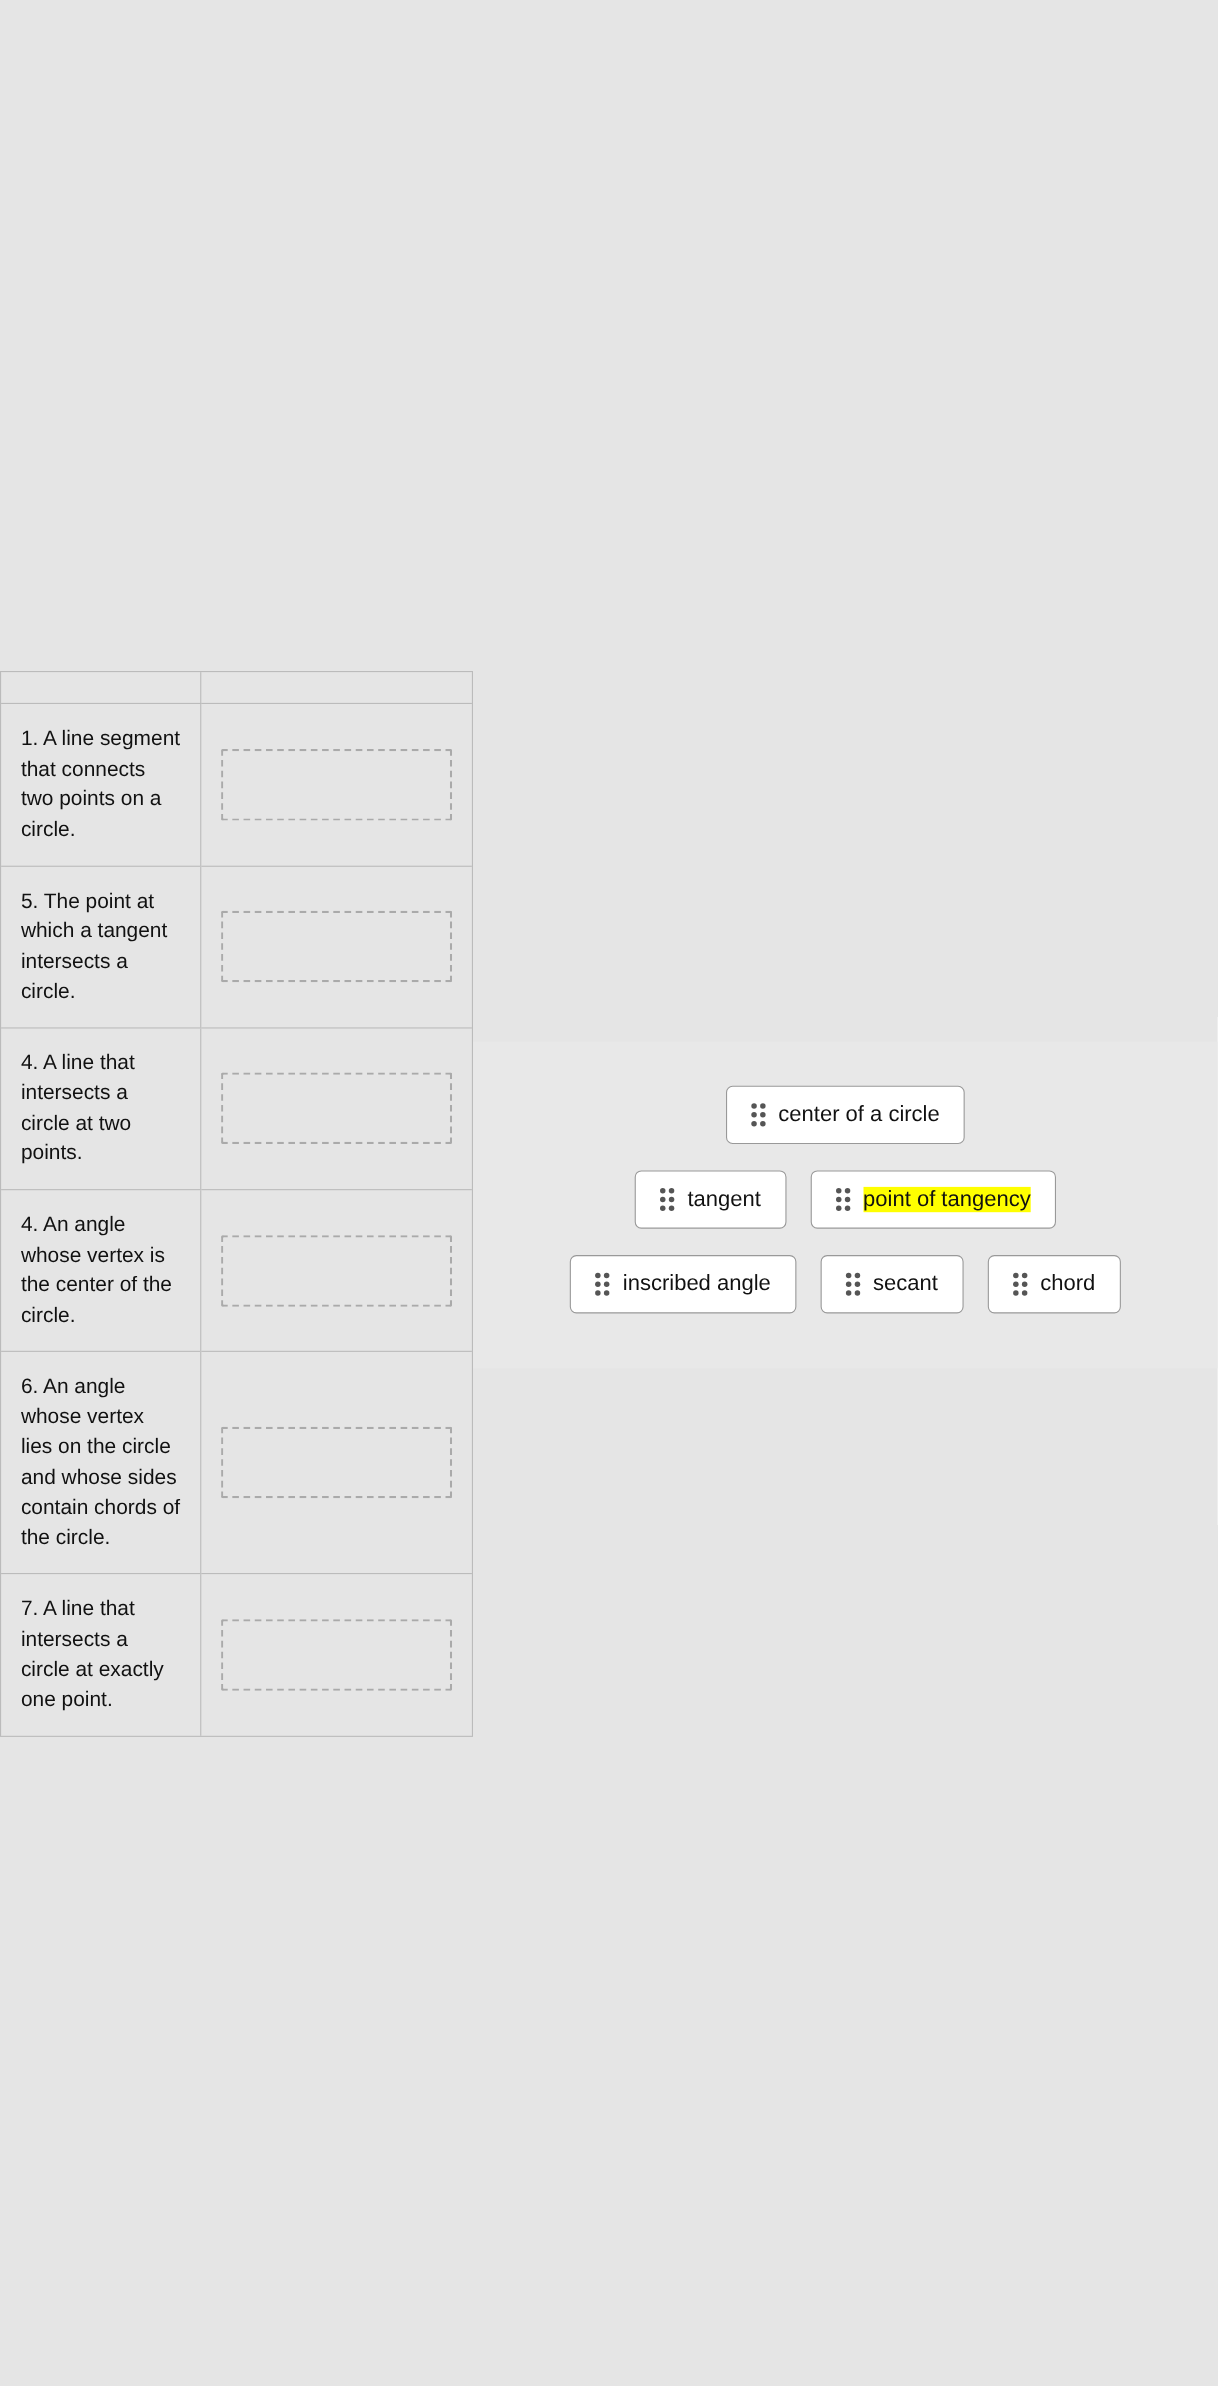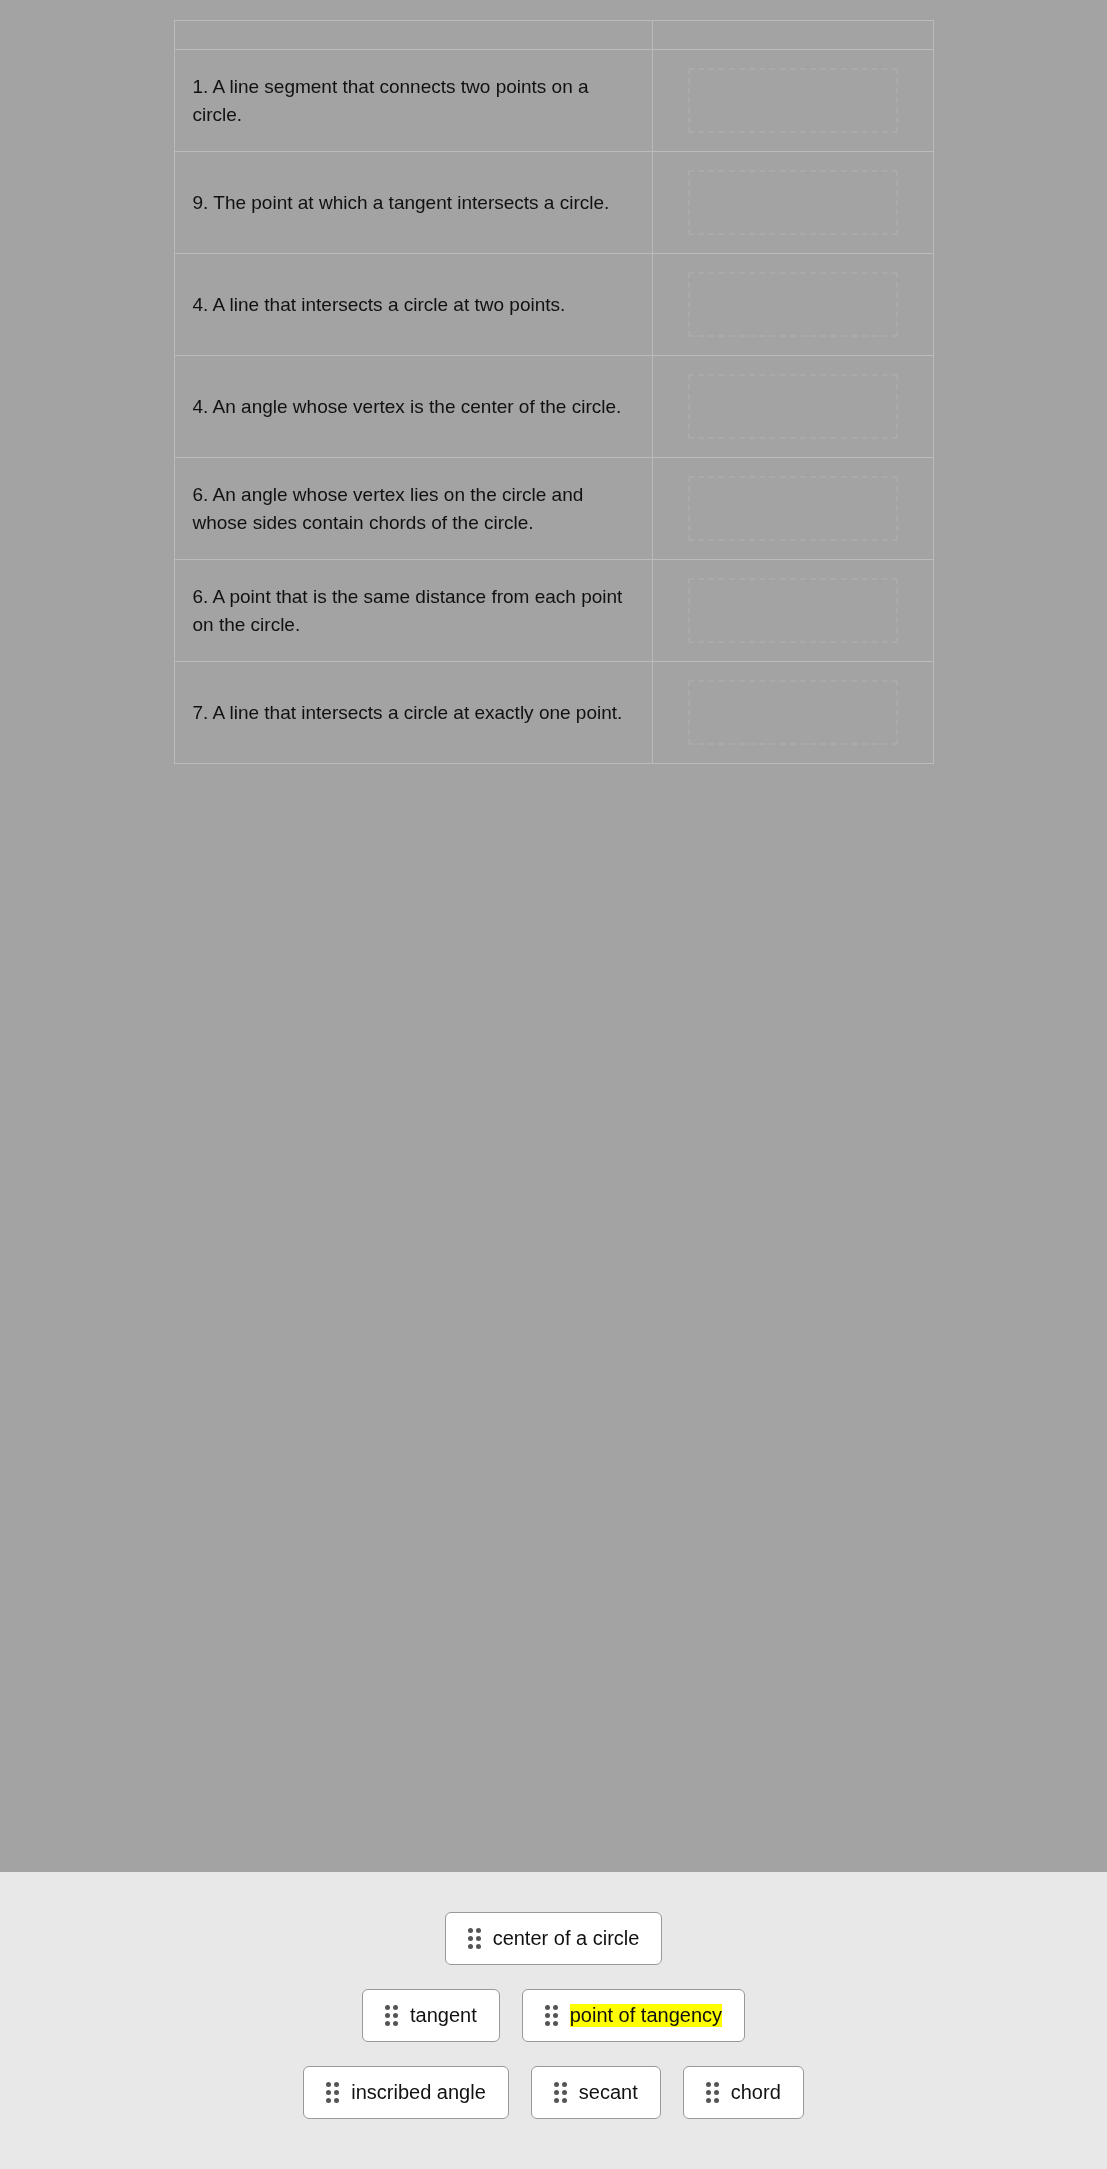--- a/index.html
+++ b/index.html
@@ -13,23 +13,22 @@
       background: #fff;
       width: 1107px;
       min-height: 2169px;
       overflow-x: hidden;
     }
 
     .page-container {
       width: 100%;
       min-height: 2169px;
       display: flex;
-      flex-direction: column;
-      align-items: center;
-      background: #a3a3a3;
+      align-items: center;
+      background: #e5e5e5;
     }
 
     .table-wrapper {
       width: 760px;
       margin: 20px auto 0 auto;
       border: 1.5px solid #bbb;
       border-collapse: collapse;
     }
 
     table {
@@ -160,45 +159,39 @@
         </tr>
       </thead>
       <tbody id="table-body">
       <tr>
             <td>1. A line segment that connects two points on a circle.</td>
             <td>
               <span class="dashed-box"></span>
             </td>
           </tr>
           <tr>
-            <td>9. The point at which a tangent intersects a circle.</td>
+            <td>5. The point at which a tangent intersects a circle.</td>
             <td>
               <span class="dashed-box"></span>
             </td>
           </tr>
           <tr>
             <td>4. A line that intersects a circle at two points.</td>
             <td>
               <span class="dashed-box"></span>
             </td>
           </tr>
           <tr>
             <td>4. An angle whose vertex is the center of the circle.</td>
             <td>
               <span class="dashed-box"></span>
             </td>
           </tr>
           <tr>
             <td>6. An angle whose vertex lies on the circle and whose sides contain chords of the circle.</td>
-            <td>
-              <span class="dashed-box"></span>
-            </td>
-          </tr>
-          <tr>
-            <td>6. A point that is the same distance from each point on the circle.</td>
             <td>
               <span class="dashed-box"></span>
             </td>
           </tr>
           <tr>
             <td>7. A line that intersects a circle at exactly one point.</td>
             <td>
               <span class="dashed-box"></span>
             </td>
           </tr>

